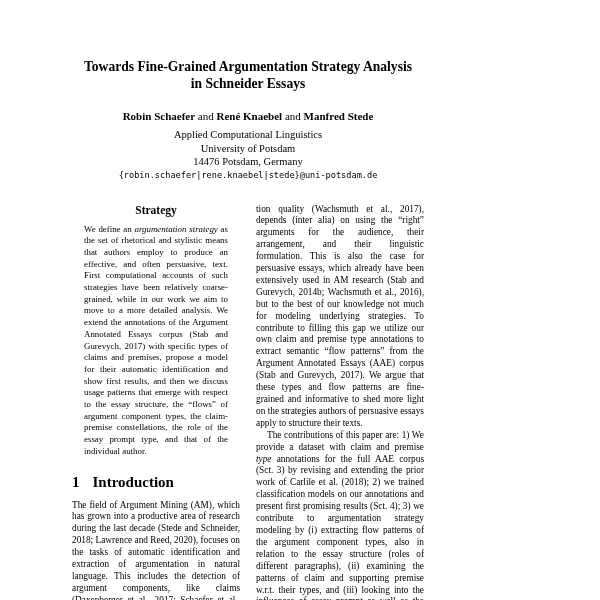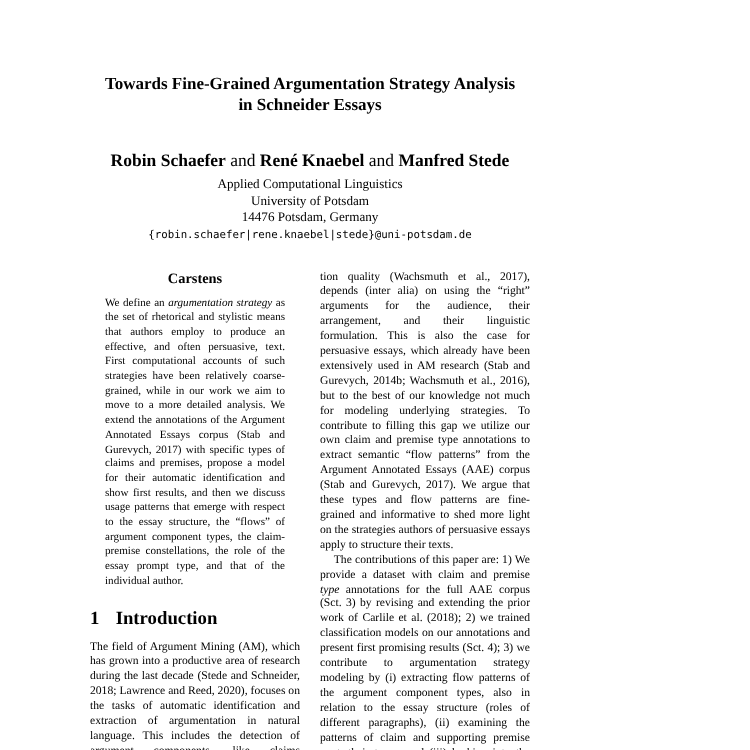--- a/index.html
+++ b/index.html
@@ -17,22 +17,22 @@
     overflow: hidden;
   }
   .title {
     text-align: center;
     font-size: 13.6px;
     font-weight: bold;
     line-height: 17px;
   }
   .authors {
     text-align: center;
-    margin-top: 31px;
-    font-size: 14px;
+    margin-top: 18px;
+    font-size: 11px;
     line-height: 13px;
   }
   .author-name { font-weight: bold; }
   .and-sep { font-weight: normal; }
   .affil {
     text-align: center;
     font-size: 10.5px;
     line-height: 13.5px;
   }
   .affil-first { margin-top: 5px; }
@@ -95,21 +95,21 @@
   </div>
 
   <div class="affil affil-first">Applied Computational Linguistics</div>
   <div class="affil">University of Potsdam</div>
   <div class="affil">14476 Potsdam, Germany</div>
   <div class="email">{robin.schaefer|rene.knaebel|stede}@uni-potsdam.de</div>
 
   <div class="columns">
 
     <div class="col">
-      <h2 class="abstract-heading">Carstens</h2>
+      <h2 class="abstract-heading">Strategy</h2>
       <p class="abstract-body"><span>We define an </span><span class="italic">argumentation strategy</span><span> as the set of rhetorical and stylistic means that authors employ to produce an effective, and often persuasive, text. First computational accounts of such strategies have been relatively coarse-grained, while in our work we aim to move to a more detailed analysis. We extend the annotations of the Argument Annotated Essays corpus (Stab and Gurevych, 2017) with specific types of claims and premises, propose a model for their automatic identification and show first results, and then we discuss usage patterns that emerge with respect to the essay structure, the “flows” of argument component types, the claim-premise constellations, the role of the essay prompt type, and that of the individual author.</span></p>
 
       <h3 class="section-heading"><span class="section-number">1</span><span>Introduction</span></h3>
 
       <p class="body-text">The field of Argument Mining (AM), which has grown into a productive area of research during the last decade (Stede and Schneider, 2018; Lawrence and Reed, 2020), focuses on the tasks of automatic identification and extraction of argumentation in natural language. This includes the detection of argument components, like claims (Daxenberger et al., 2017; Schaefer et al., 2022) and premises (Rinott et al., 2015), and the relations between them (Carstens and Toni, 2015). Research has been con-</p>
     </div>
 
     <div class="col">
       <p class="body-text">tion quality (Wachsmuth et al., 2017), depends (inter alia) on using the “right” arguments for the audience, their arrangement, and their linguistic formulation. This is also the case for persuasive essays, which already have been extensively used in AM research (Stab and Gurevych, 2014b; Wachsmuth et al., 2016), but to the best of our knowledge not much for modeling underlying strategies. To contribute to filling this gap we utilize our own claim and premise type annotations to extract semantic “flow patterns” from the Argument Annotated Essays (AAE) corpus (Stab and Gurevych, 2017). We argue that these types and flow patterns are fine-grained and informative to shed more light on the strategies authors of persuasive essays apply to structure their texts.</p>
       <p class="body-text para-indent"><span>The contributions of this paper are: 1) We provide a dataset with claim and premise </span><span class="italic">type</span><span> annotations for the full AAE corpus (Sct. 3) by revising and extending the prior work of Carlile et al. (2018); 2) we trained classification models on our annotations and present first promising results (Sct. 4); 3) we contribute to argumentation strategy modeling by (i) extracting flow patterns of the argument component types, also in relation to the essay structure (roles of different paragraphs), (ii) examining the patterns of claim and supporting premise w.r.t. their types, and (iii) looking into the influences of essay prompt as well as the individual</span></p>

